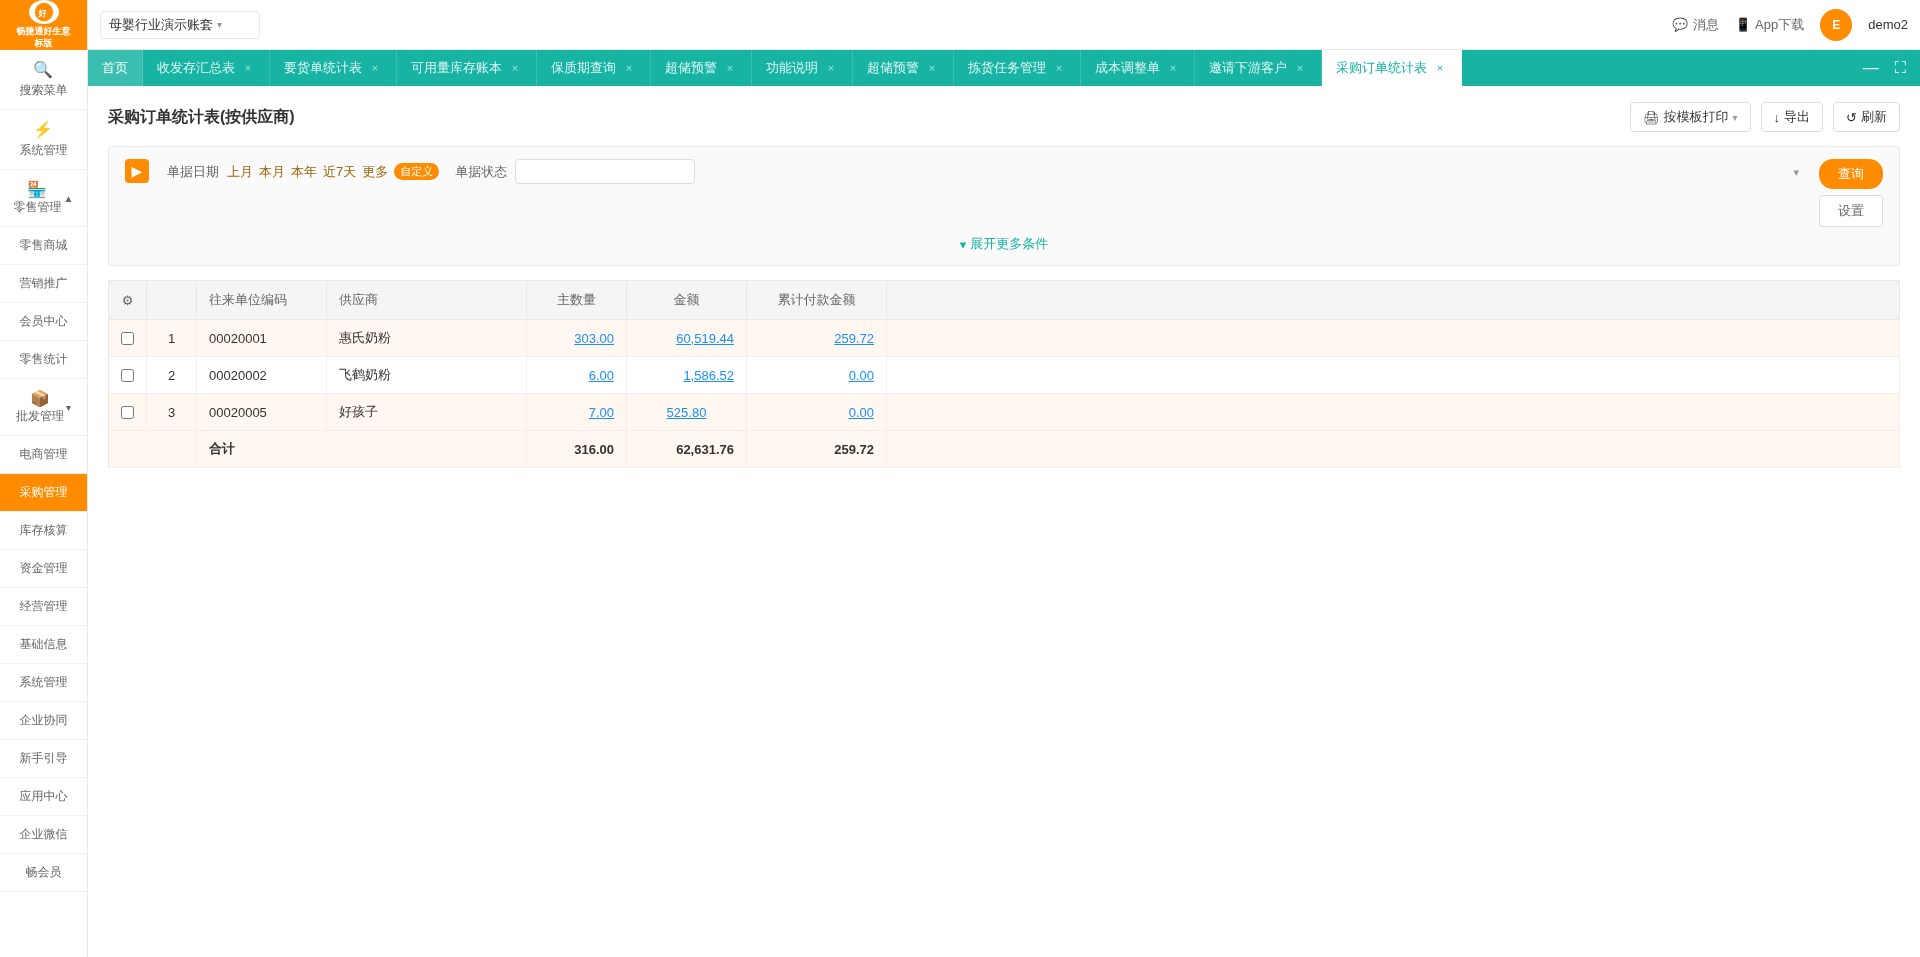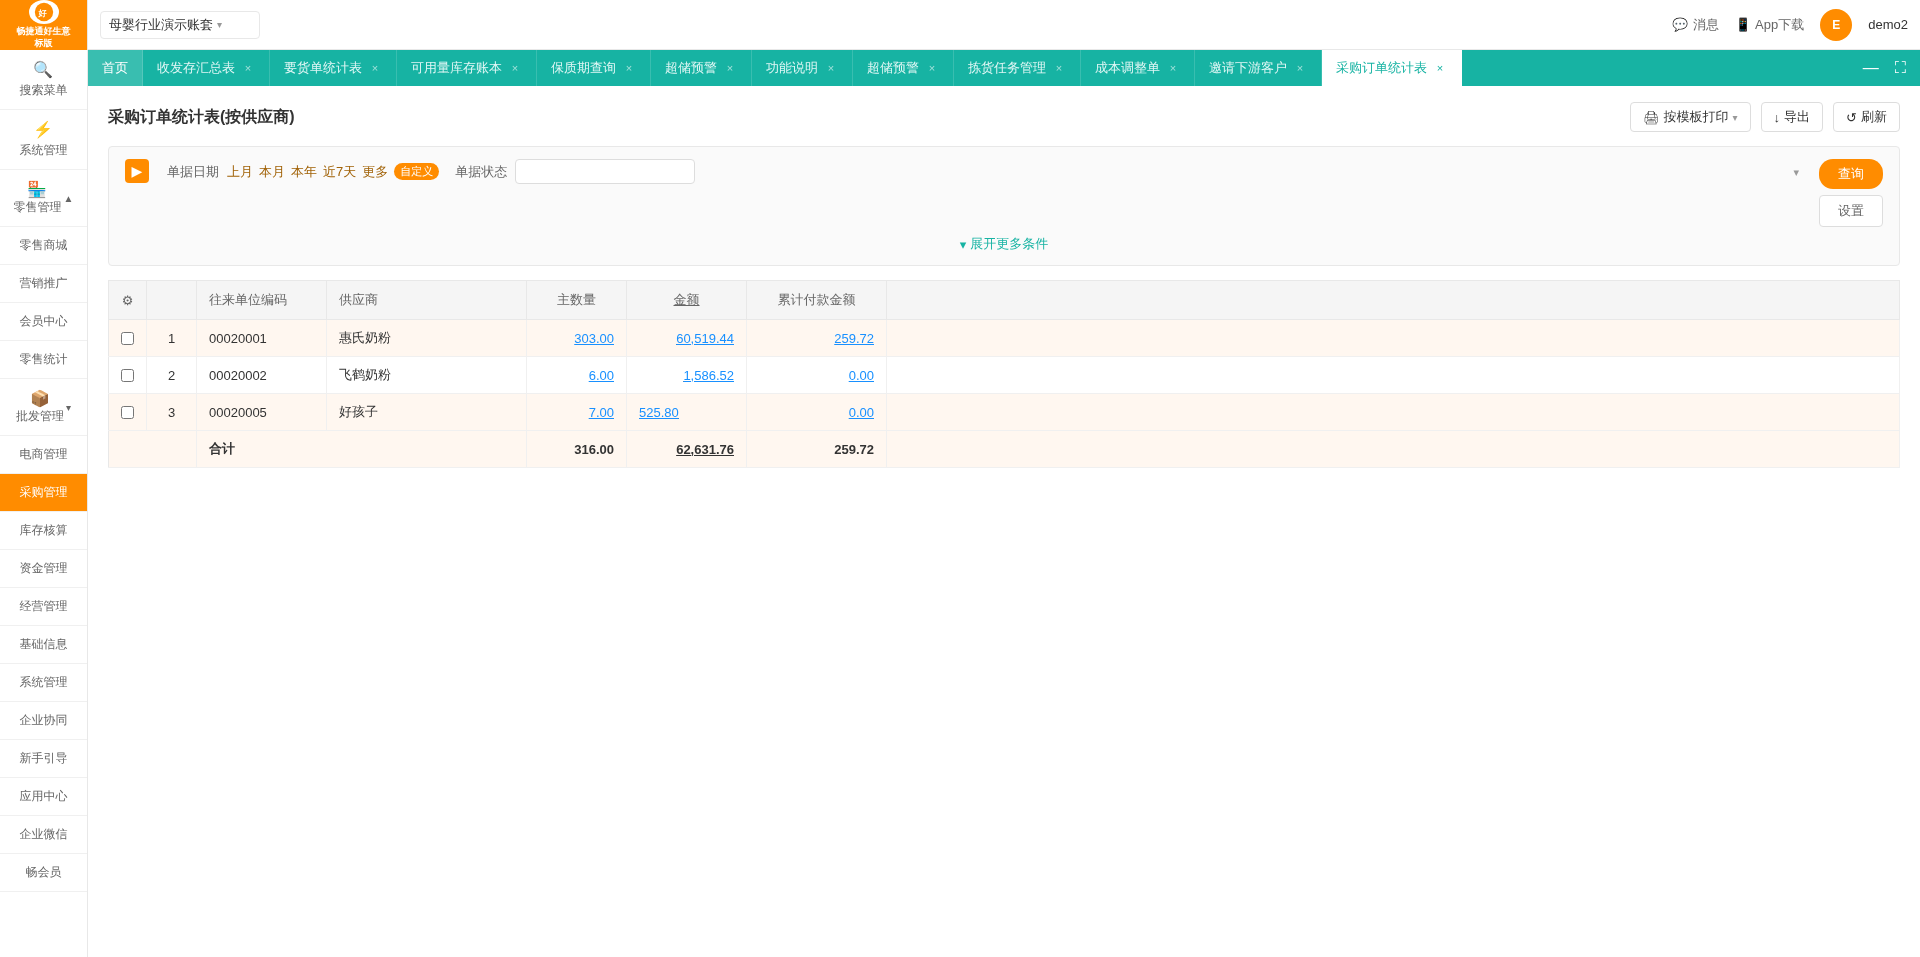--- a/index.html
+++ b/index.html
@@ -356,21 +356,21 @@
     }
     .tfoot-row td {
       background: #fff7f0 !important;
       font-weight: bold;
       color: #333;
     }
     .col-num { width: 50px; text-align: center; }
     .col-code { width: 130px; }
     .col-supplier { width: 200px; }
     .col-qty { width: 100px; text-align: right; }
-    .col-amt { width: 120px; text-align: right; text-decoration: underline; }
+    .col-amt { width: 120px; text-align: right; }
     .col-paid { width: 140px; text-align: right; }
 
     
     .filter-left-toggle {
       display: flex;
       align-items: center;
       justify-content: center;
       width: 24px;
       height: 24px;
       background: #ff8c00;
@@ -714,21 +714,21 @@
             <tr class="row-odd">
     <td>
       <div class="checkbox-cell">
                   <input type="checkbox" style="">
                 </div>
     </td>
     <td class="col-num center">3</td>
     <td class="col-code">00020005</td>
     <td class="col-supplier">好孩子</td>
     <td class="col-qty" style="text-align:right;"><span class="link-val">7.00</span></td>
-    <td class="col-amt" style="text-align:left;"><span class="link-val">525.80</span></td>
+    <td class="col-amt" style="text-align:center;"><span class="link-val">525.80</span></td>
     <td class="col-paid" style="text-align:right;"><span class="link-val">0.00</span></td>
     <td></td>
   </tr>
           </tbody>
         <tfoot>
           <tr class="tfoot-row">
             <td colspan="2"></td>
             <td colspan="2" style="font-weight:bold;">
               <span>合计</span>
             </td>

